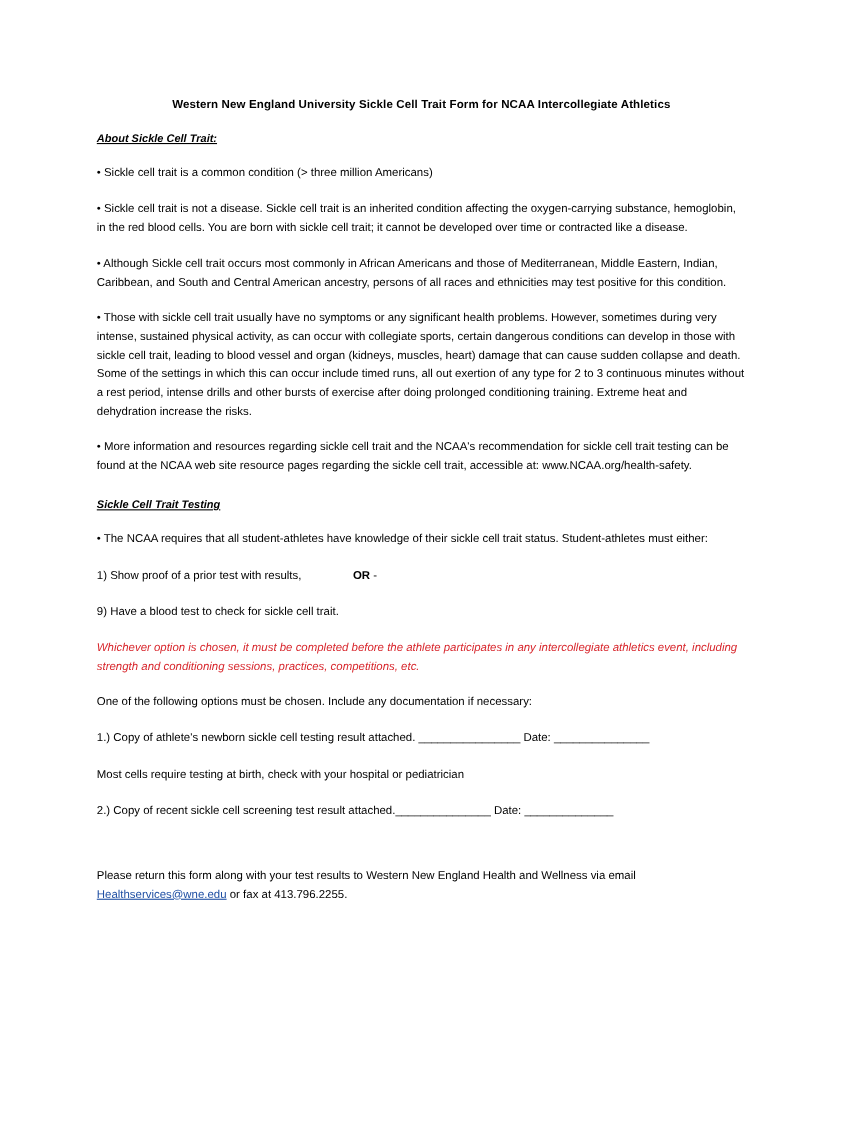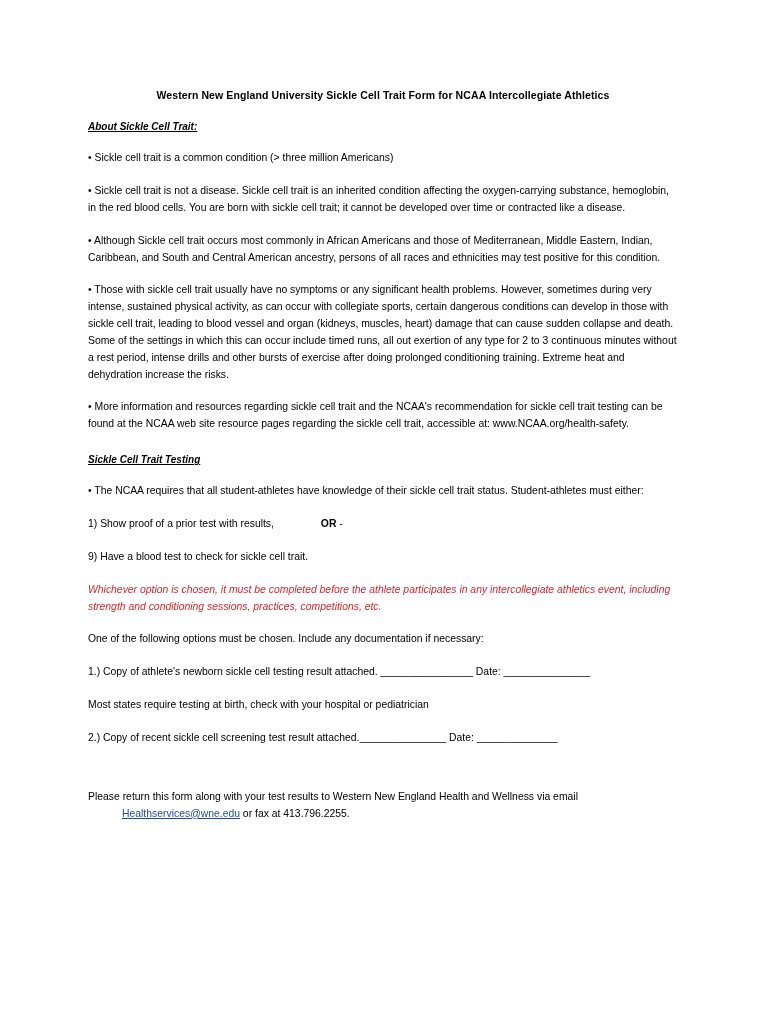--- a/index.html
+++ b/index.html
@@ -54,21 +54,20 @@
     color: #d8262c;
     font-style: italic;
   }
   .bold {
     font-weight: bold;
     padding-left: 44px;
   }
   .link {
     color: #1f4fa3;
     text-decoration: underline;
-    margin-left: 34px;
   }
   .gap-large {
     height: 26px;
   }
 </style>
 </head>
 <body>
 
 <div class="page">
 
@@ -90,21 +89,21 @@
 
   <p class="para">9) Have a blood test to check for sickle cell trait.</p>
 
   <p class="para italic-red">Whichever option is chosen, it must be completed before the athlete participates in any intercollegiate athletics event, including strength and conditioning sessions, practices, competitions, etc.</p>
 
 
   <p class="para">One of the following options must be chosen. Include any documentation if necessary:</p>
 
   <p class="para">1.) Copy of athlete's newborn sickle cell testing result attached. ________________ Date: _______________</p>
 
-  <p class="para">Most states require testing at birth, check with your hospital or pediatrician</p>
+  <p class="para">Most cells require testing at birth, check with your hospital or pediatrician</p>
 
   <p class="para">2.) Copy of recent sickle cell screening test result attached._______________ Date: ______________</p>
 
   <div class="gap-large"></div>
 
   <p class="para"><span>Please return this form along with your test results to Western New England Health and Wellness via email </span><span class="link">Healthservices@wne.edu</span><span> or fax at 413.796.2255.</span></p>
 
 </div>
 
 </body></html>

